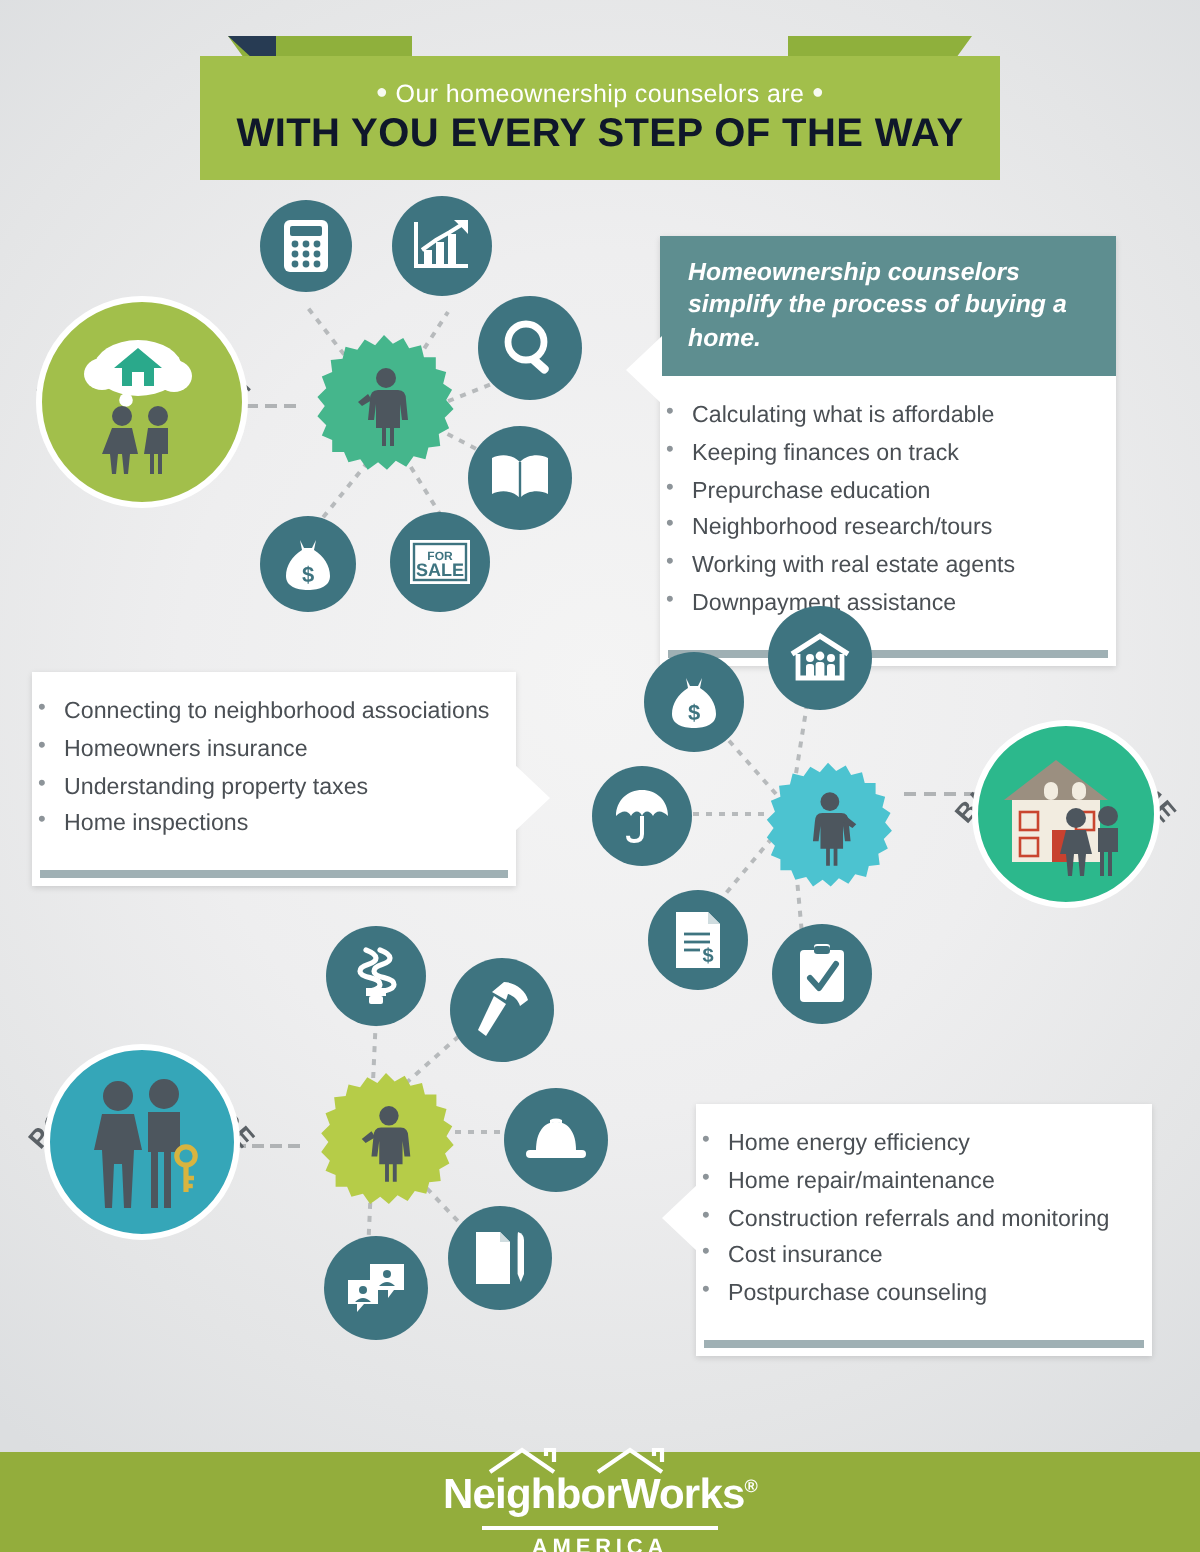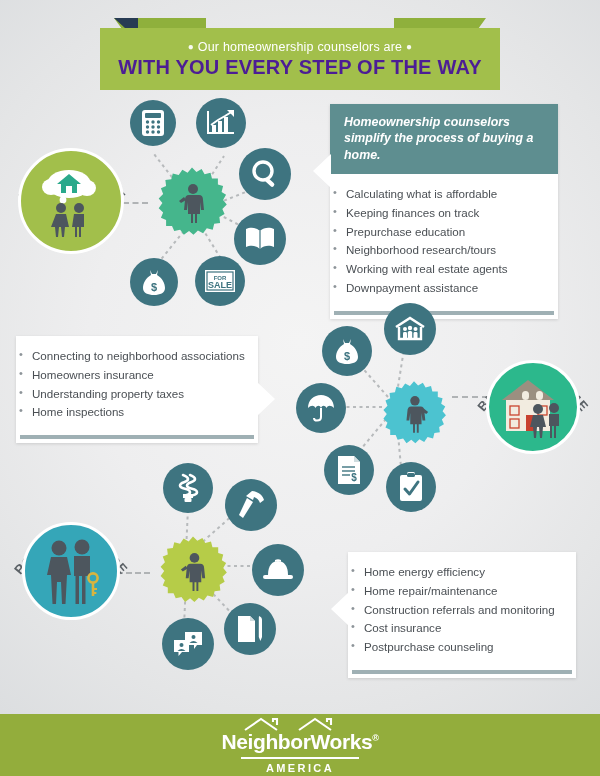--- a/index.html
+++ b/index.html
@@ -23,21 +23,21 @@
   .rib-fold{position:absolute;width:24px;height:22px;background:#273b53;}
   .rib-fold.l{left:114px;top:0;clip-path:polygon(0 0,100% 0,100% 100%);}
   .rib-fold.r{right:114px;top:44px;clip-path:polygon(0 0,100% 100%,0 100%);}
   .rib-main{
     position:absolute;left:100px;top:10px;width:400px;height:62px;
     background:#a2bf4b;display:flex;flex-direction:column;
     align-items:center;justify-content:center;
   }
   .rib-sub{color:#ffffff;font-size:12.5px;letter-spacing:.2px;line-height:1;margin-bottom:4px;}
   .rib-sub .dot{font-size:10px;vertical-align:middle;opacity:.92;}
-  .rib-title{color:#4c1d95;font-size:20px;font-weight:bold;letter-spacing:.2px;line-height:1;}
+  .rib-title{color:#0f172a;font-size:20px;font-weight:bold;letter-spacing:.2px;line-height:1;}
 
   
   .icon-circle{
     position:absolute;border-radius:50%;background:#3e7480;
     display:flex;align-items:center;justify-content:center;
   }
   .icon-circle svg{display:block;}
 
   
   .hub{position:absolute;display:flex;align-items:center;justify-content:center;}
@@ -75,21 +75,21 @@
   .notch.left{left:-17px;clip-path:polygon(100% 0,100% 100%,0 50%);}
   .notch.right{right:-17px;clip-path:polygon(0 0,100% 50%,0 100%);}
 
   
   .dash{position:absolute;border-top:2px dashed #b0b3b5;height:0;}
   .spoke{position:absolute;pointer-events:none;}
   .spoke line{stroke:#b7babc;stroke-width:2;stroke-dasharray:3 3.5;}
 
   
   .footer{
-    position:absolute;left:0;bottom:0;width:600px;height:62px;background:#93ad3c;
+    position:absolute;left:0;bottom:0;width:600px;height:50px;background:#93ad3c;
     display:flex;align-items:center;justify-content:center;
   }
   .logo{display:flex;flex-direction:column;align-items:center;}
   .logo .wordmark{
     color:#ffffff;font-size:21px;font-weight:bold;letter-spacing:-.4px;line-height:1;
     position:relative;
   }
   .logo .reg{font-size:9px;vertical-align:super;font-weight:bold;}
   .logo .rule{width:118px;height:1.5px;background:#ffffff;margin:5px 0 3px;}
   .logo .america{color:#ffffff;font-size:11px;font-weight:bold;letter-spacing:2.4px;}
@@ -210,21 +210,21 @@
     </svg>
   </div>
 
   <div class="icon-circle" style="left:130px;top:258px;width:48px;height:48px;">
     <svg width="26" height="28" viewBox="0 0 26 28">
       <path d="M9 2 l2 4 h4 l2 -4 l-1 5 c5 3 8 8 8 13 c0 5 -5 7 -11 7 c-6 0 -11 -2 -11 -7 c0 -5 3 -10 8 -13 z" fill="#ffffff"></path>
       <text x="13" y="23" text-anchor="middle" font-family="Liberation Sans, sans-serif" font-size="11" font-weight="bold" fill="#3e7480">$</text>
     </svg>
   </div>
 
-  <div class="panel" style="left:330px;top:104px;width:228px;">
+  <div class="panel" style="left:330px;top:118px;width:228px;">
     <div class="notch left" style="top:50px;"></div>
     <div class="head">Homeownership counselors simplify the process of buying a home.</div>
     <ul>
       <li>Calculating what is affordable</li>
       <li>Keeping finances on track</li>
       <li>Prepurchase education</li>
       <li>Neighborhood research/tours</li>
       <li>Working with real estate agents</li>
       <li>Downpayment assistance</li>
     </ul>

